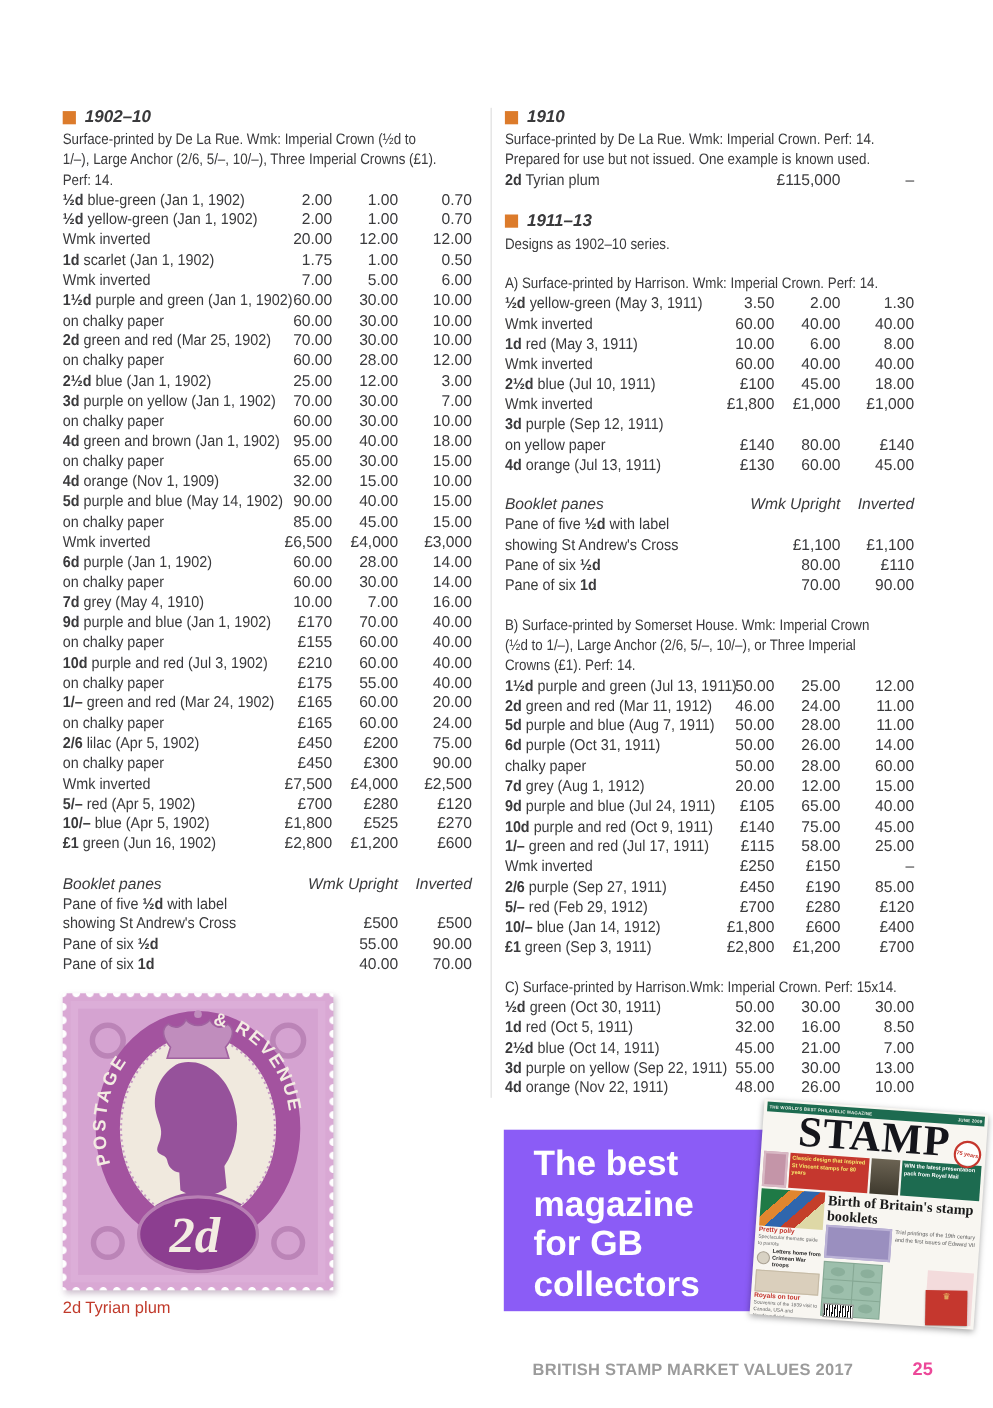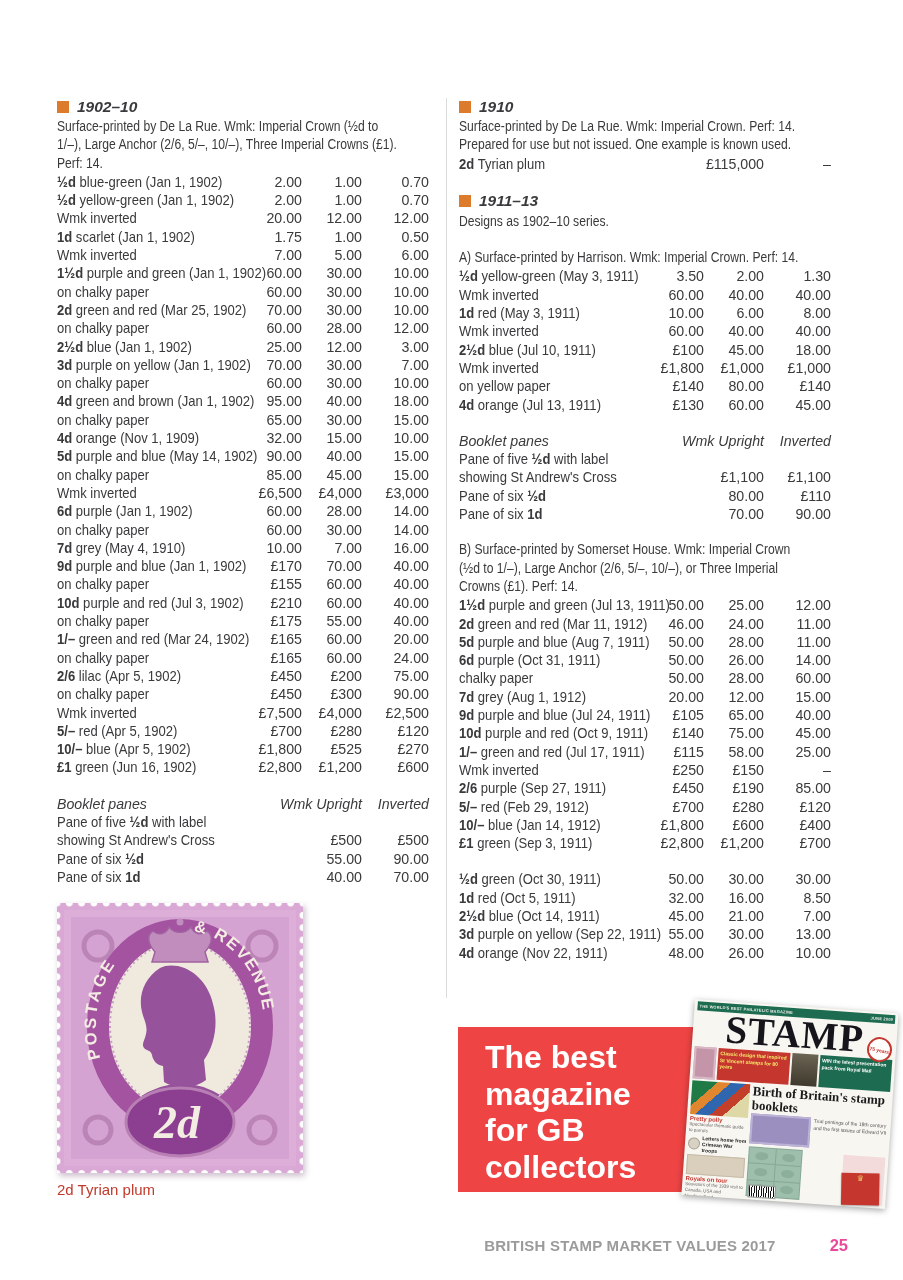--- a/index.html
+++ b/index.html
@@ -40,21 +40,21 @@
   
   .stamp { position:absolute; left:57px; top:903px; width:246px; height:270px;
            filter:drop-shadow(2px 3px 3px rgba(110,70,110,.35)); }
   .stamp-perf { position:absolute; inset:0;
      background-image:radial-gradient(circle at 6.15px 6.15px, #ffffff 0 3.1px, #D9A8D4 3.9px);
      background-size:12.3px 12.3px; background-position:-6.15px -6.15px; }
   .stamp-art { position:absolute; left:7px; top:7px; width:232px; height:256px; }
   .stamp-caption { position:absolute; left:57px; top:1181px; font-size:15px; color:#C13A2B; }
 
   
-  .ad { position:absolute; left:458px; top:1027px; width:376px; height:165px; background:#ef4444; }
+  .ad { position:absolute; left:458px; top:1027px; width:376px; height:165px; background:#8b5cf6; }
   .ad-text { position:absolute; left:27px; top:12px; color:#fff; font-weight:700;
              font-size:32px; line-height:36.5px; }
 
   
   .cover { position:absolute; left:688px; top:1006px; width:204px; height:196px; background:#F8F6F1;
            transform:rotate(4deg); box-shadow:0 2px 6px rgba(0,0,0,.35);
            padding:2px 3px; overflow:hidden; z-index:5; }
   .cv-top { height:9px; background:#1D6B50; display:flex; justify-content:space-between; align-items:center;
             padding:0 2px; color:#EDEFE8; font-size:4px; font-weight:700; letter-spacing:.2px; }
   .cv-mast { font-family:"Liberation Serif", serif; font-weight:700; font-size:39px; line-height:34px;
@@ -451,20 +451,26 @@
           <div class="v v3">18.00</div>
         </div>
 
         <div class="prow">
           <div class="d"><span class="dtext"><span class="den"></span><span>Wmk inverted</span></span></div>
           <div class="v v1">£1,800</div>
           <div class="v v2">£1,000</div>
           <div class="v v3">£1,000</div>
         </div>
 
+        <div class="prow">
+          <div class="d"><span class="dtext"><span class="den">3d</span><span> purple (Sep 12, 1911)</span></span></div>
+          <div class="v v1"></div>
+          <div class="v v2"></div>
+          <div class="v v3"></div>
+        </div>
 
         <div class="prow">
           <div class="d"><span class="dtext"><span class="den"></span><span>on yellow paper</span></span></div>
           <div class="v v1">£140</div>
           <div class="v v2">80.00</div>
           <div class="v v3">£140</div>
         </div>
 
         <div class="prow">
           <div class="d"><span class="dtext"><span class="den">4d</span><span> orange (Jul 13, 1911)</span></span></div>
@@ -609,20 +615,24 @@
 
         <div class="prow">
           <div class="d"><span class="dtext"><span class="den">£1</span><span> green (Sep 3, 1911)</span></span></div>
           <div class="v v1">£2,800</div>
           <div class="v v2">£1,200</div>
           <div class="v v3">£700</div>
         </div>
       </div>
     <div class="gap"></div>
 
+    <div>
+
+    <div class="iline">C) Surface-printed by Harrison.Wmk: Imperial Crown. Perf: 15x14.</div>
+      </div>
     <div>
 
         <div class="prow">
           <div class="d"><span class="dtext"><span class="den">½d</span><span> green (Oct 30, 1911)</span></span></div>
           <div class="v v1">50.00</div>
           <div class="v v2">30.00</div>
           <div class="v v3">30.00</div>
         </div>
 
         <div class="prow">

